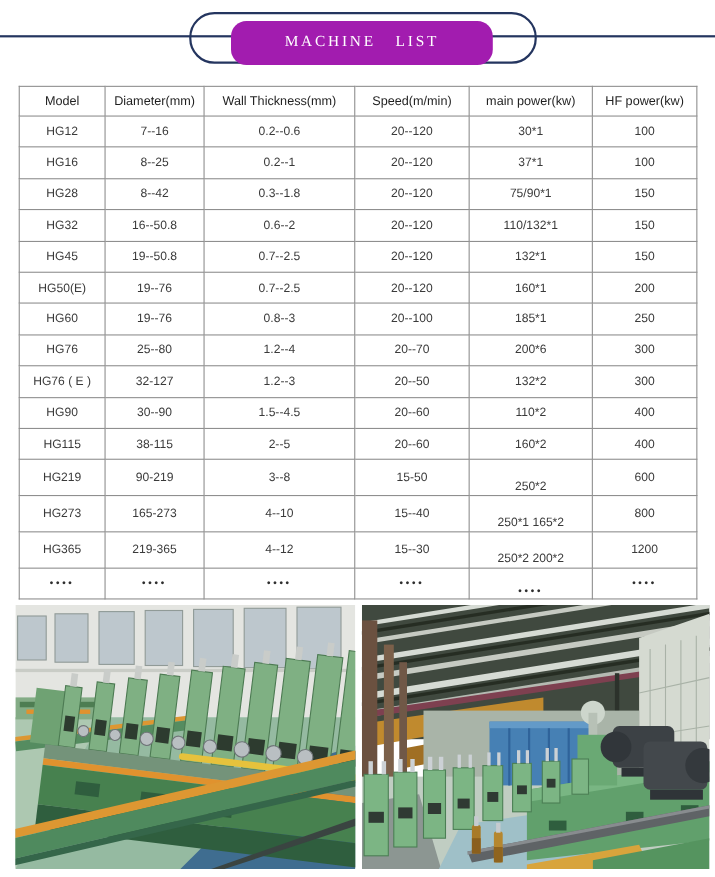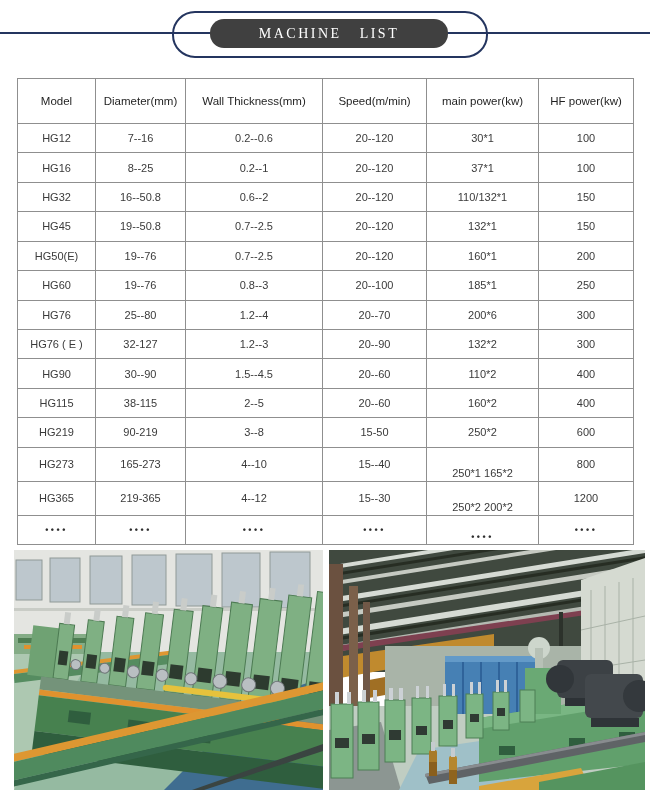--- a/index.html
+++ b/index.html
@@ -8,39 +8,39 @@
     font-family:"Liberation Sans", sans-serif; overflow:hidden;
   }
 
   
   .rule-line { position:absolute; top:32px; left:0; width:650px; height:2px; background:#24355f; }
   .banner-outline {
     position:absolute; left:172px; top:11px; width:312px; height:43px;
     border:2px solid #24355f; border-radius:23px; background:transparent;
   }
   .banner-pill {
-    position:absolute; left:210px; top:19px; width:238px; height:29px;
-    background:#404040; border-radius:14px;
+    position:absolute; left:210px; top:19px; width:238px; height:40px;
+    background:#a21caf; border-radius:14px;
     color:#ffffff; font-family:"Liberation Serif", serif;
     font-size:14px; letter-spacing:2.5px; word-spacing:12px;
     display:flex; align-items:center; justify-content:center;
   }
 
   
   table.spec {
     position:absolute; left:17px; top:78px; width:616px; height:467px;
     border-collapse:collapse; table-layout:fixed;
     font-size:11px; color:#3a3a3a;
   }
   table.spec th, table.spec td {
     border:1px solid #8f8f8f; text-align:center; vertical-align:middle;
     padding:0; overflow:hidden; white-space:nowrap;
   }
   table.spec th { font-weight:normal; font-size:11.5px; color:#1f1f1f; }
-  table.spec thead tr { height:45px; }
+  table.spec thead tr { height:27px; }
   
   table.spec tbody tr:nth-child(n+12):nth-child(-n+17) td:nth-child(5) {
     vertical-align:bottom; padding-bottom:2px;
   }
   
   table.spec tbody tr:last-child td {
     font-size:9px; font-weight:bold; letter-spacing:2.5px; color:#2e2e2e;
   }
 
   
@@ -88,20 +88,28 @@
         </tr>
         <tr>
           <td>HG16</td>
           <td>8--25</td>
           <td>0.2--1</td>
           <td>20--120</td>
           <td>37*1</td>
           <td>100</td>
         </tr>
         <tr>
+          <td>HG28</td>
+          <td>8--42</td>
+          <td>0.3--1.8</td>
+          <td>20--120</td>
+          <td>75/90*1</td>
+          <td>150</td>
+        </tr>
+        <tr>
           <td>HG32</td>
           <td>16--50.8</td>
           <td>0.6--2</td>
           <td>20--120</td>
           <td>110/132*1</td>
           <td>150</td>
         </tr>
         <tr>
           <td>HG45</td>
           <td>19--50.8</td>
@@ -131,21 +139,21 @@
           <td>25--80</td>
           <td>1.2--4</td>
           <td>20--70</td>
           <td>200*6</td>
           <td>300</td>
         </tr>
         <tr>
           <td>HG76 ( E )</td>
           <td>32-127</td>
           <td>1.2--3</td>
-          <td>20--90</td>
+          <td>20--50</td>
           <td>132*2</td>
           <td>300</td>
         </tr>
         <tr>
           <td>HG90</td>
           <td>30--90</td>
           <td>1.5--4.5</td>
           <td>20--60</td>
           <td>110*2</td>
           <td>400</td>

